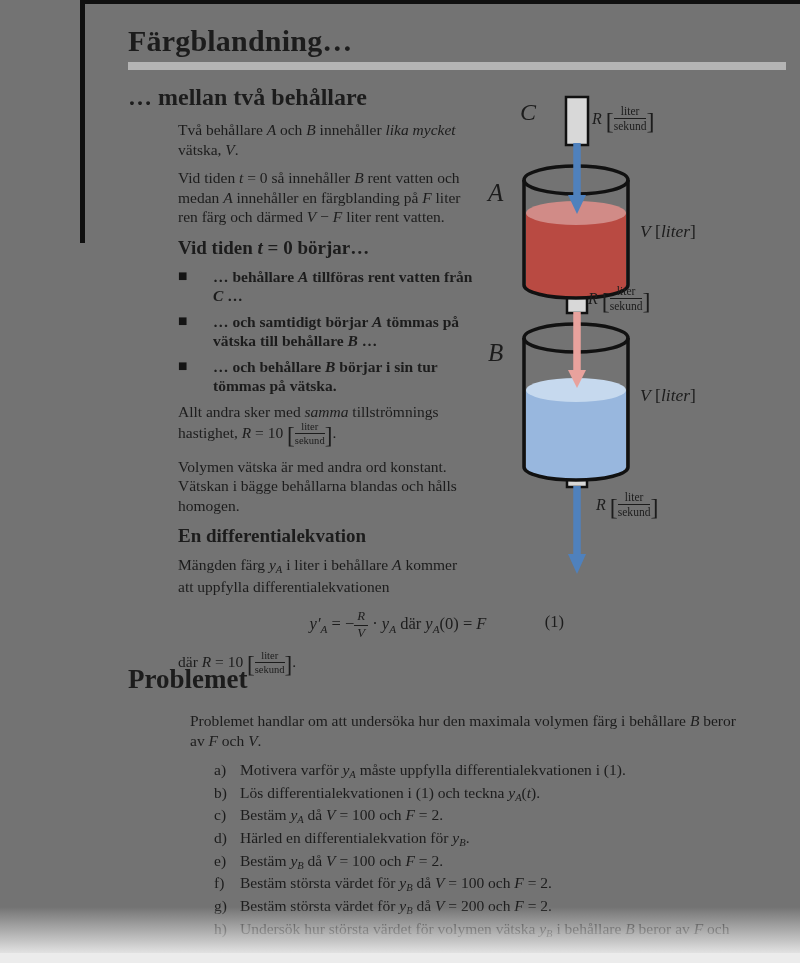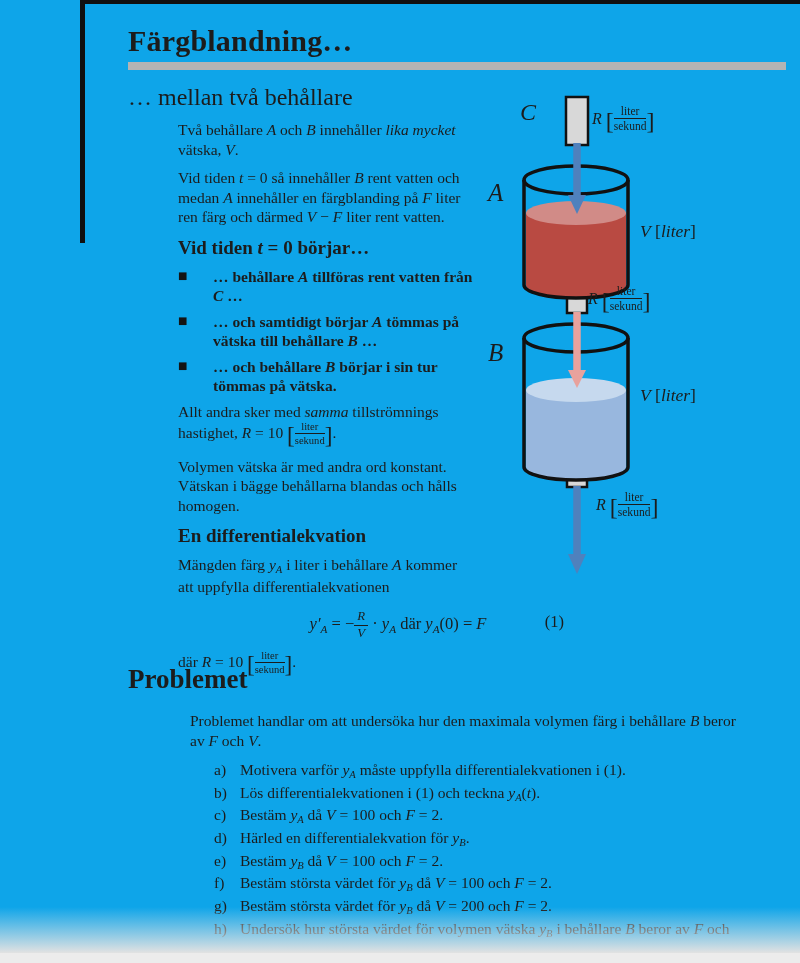--- a/index.html
+++ b/index.html
@@ -4,38 +4,38 @@
 <style>
   html,body{margin:0;padding:0;}
   body{
     font-family:"Liberation Serif","DejaVu Serif",serif;
     background:#ffffff;
     color:#1c1c1c;
   }
   .page{
     position:relative;
     width:800px;height:963px;
-    background:#0ea5e9;
+    background:#737373;
     overflow:hidden;
   }
   
   .frame-top{position:absolute;top:0;left:80px;right:0;height:4px;background:#101010;}
   .frame-left{position:absolute;top:0;left:80px;width:5px;height:243px;background:#101010;}
 
   .title{
     position:absolute;left:128px;top:24px;
     font-size:30px;font-weight:bold;letter-spacing:0.2px;
   }
   .title-rule{
     position:absolute;left:128px;top:62px;width:658px;height:8px;
     background:#b4b4b4;
   }
 
   .intro{position:absolute;left:128px;top:84px;width:366px;}
-  .intro h2{margin:0 0 9px 0;font-size:24px;font-weight:normal;}
+  .intro h2{margin:0 0 9px 0;font-size:24px;font-weight:bold;}
   .body-col{margin-left:50px;width:298px;font-size:15.5px;line-height:1.26;}
   .body-col p{margin:0 0 9px 0;}
   .sub-head{font-size:19px;font-weight:bold;margin:8px 0 7px 0;}
   .sub-head .mi{font-weight:bold;}
 
   .bullets{margin:0 0 2px 0;}
   .bullet{display:flex;margin:0 0 6px 0;}
   .bullet .bm{flex:0 0 35px;font-size:10px;padding-top:3px;font-family:"DejaVu Sans",sans-serif;color:#141414;}
   .bullet .bt{flex:1;font-weight:bold;}
 

